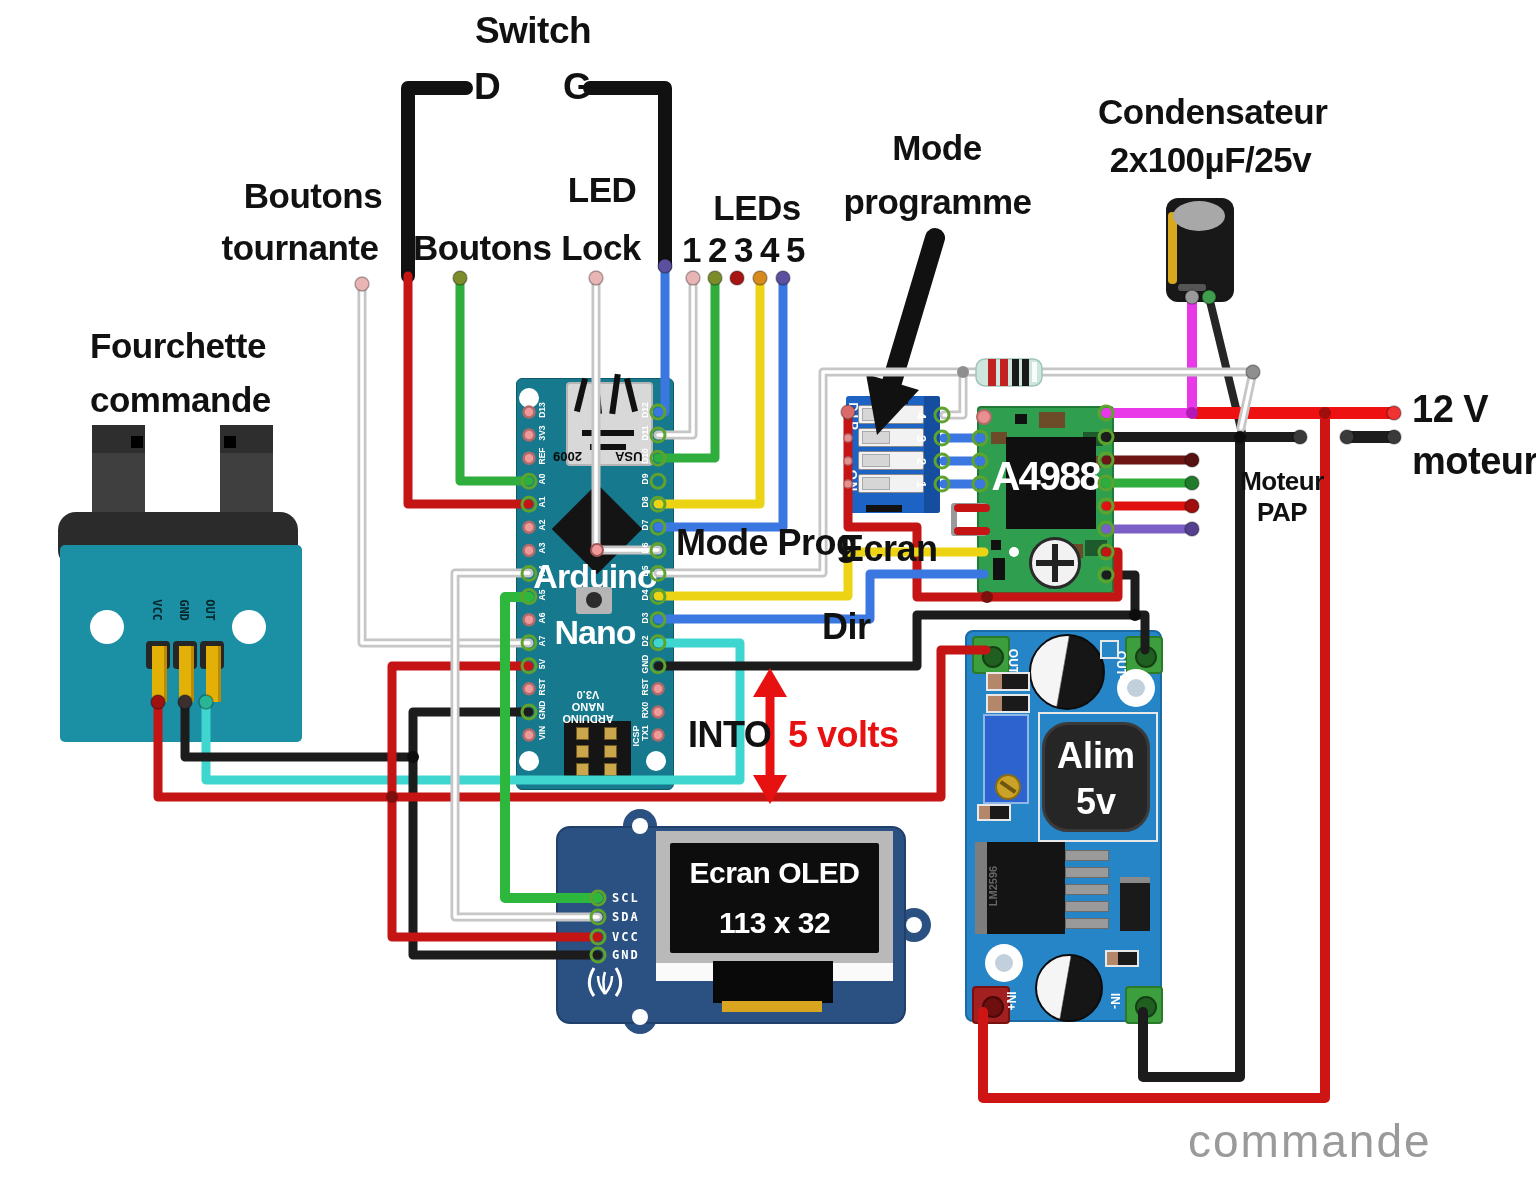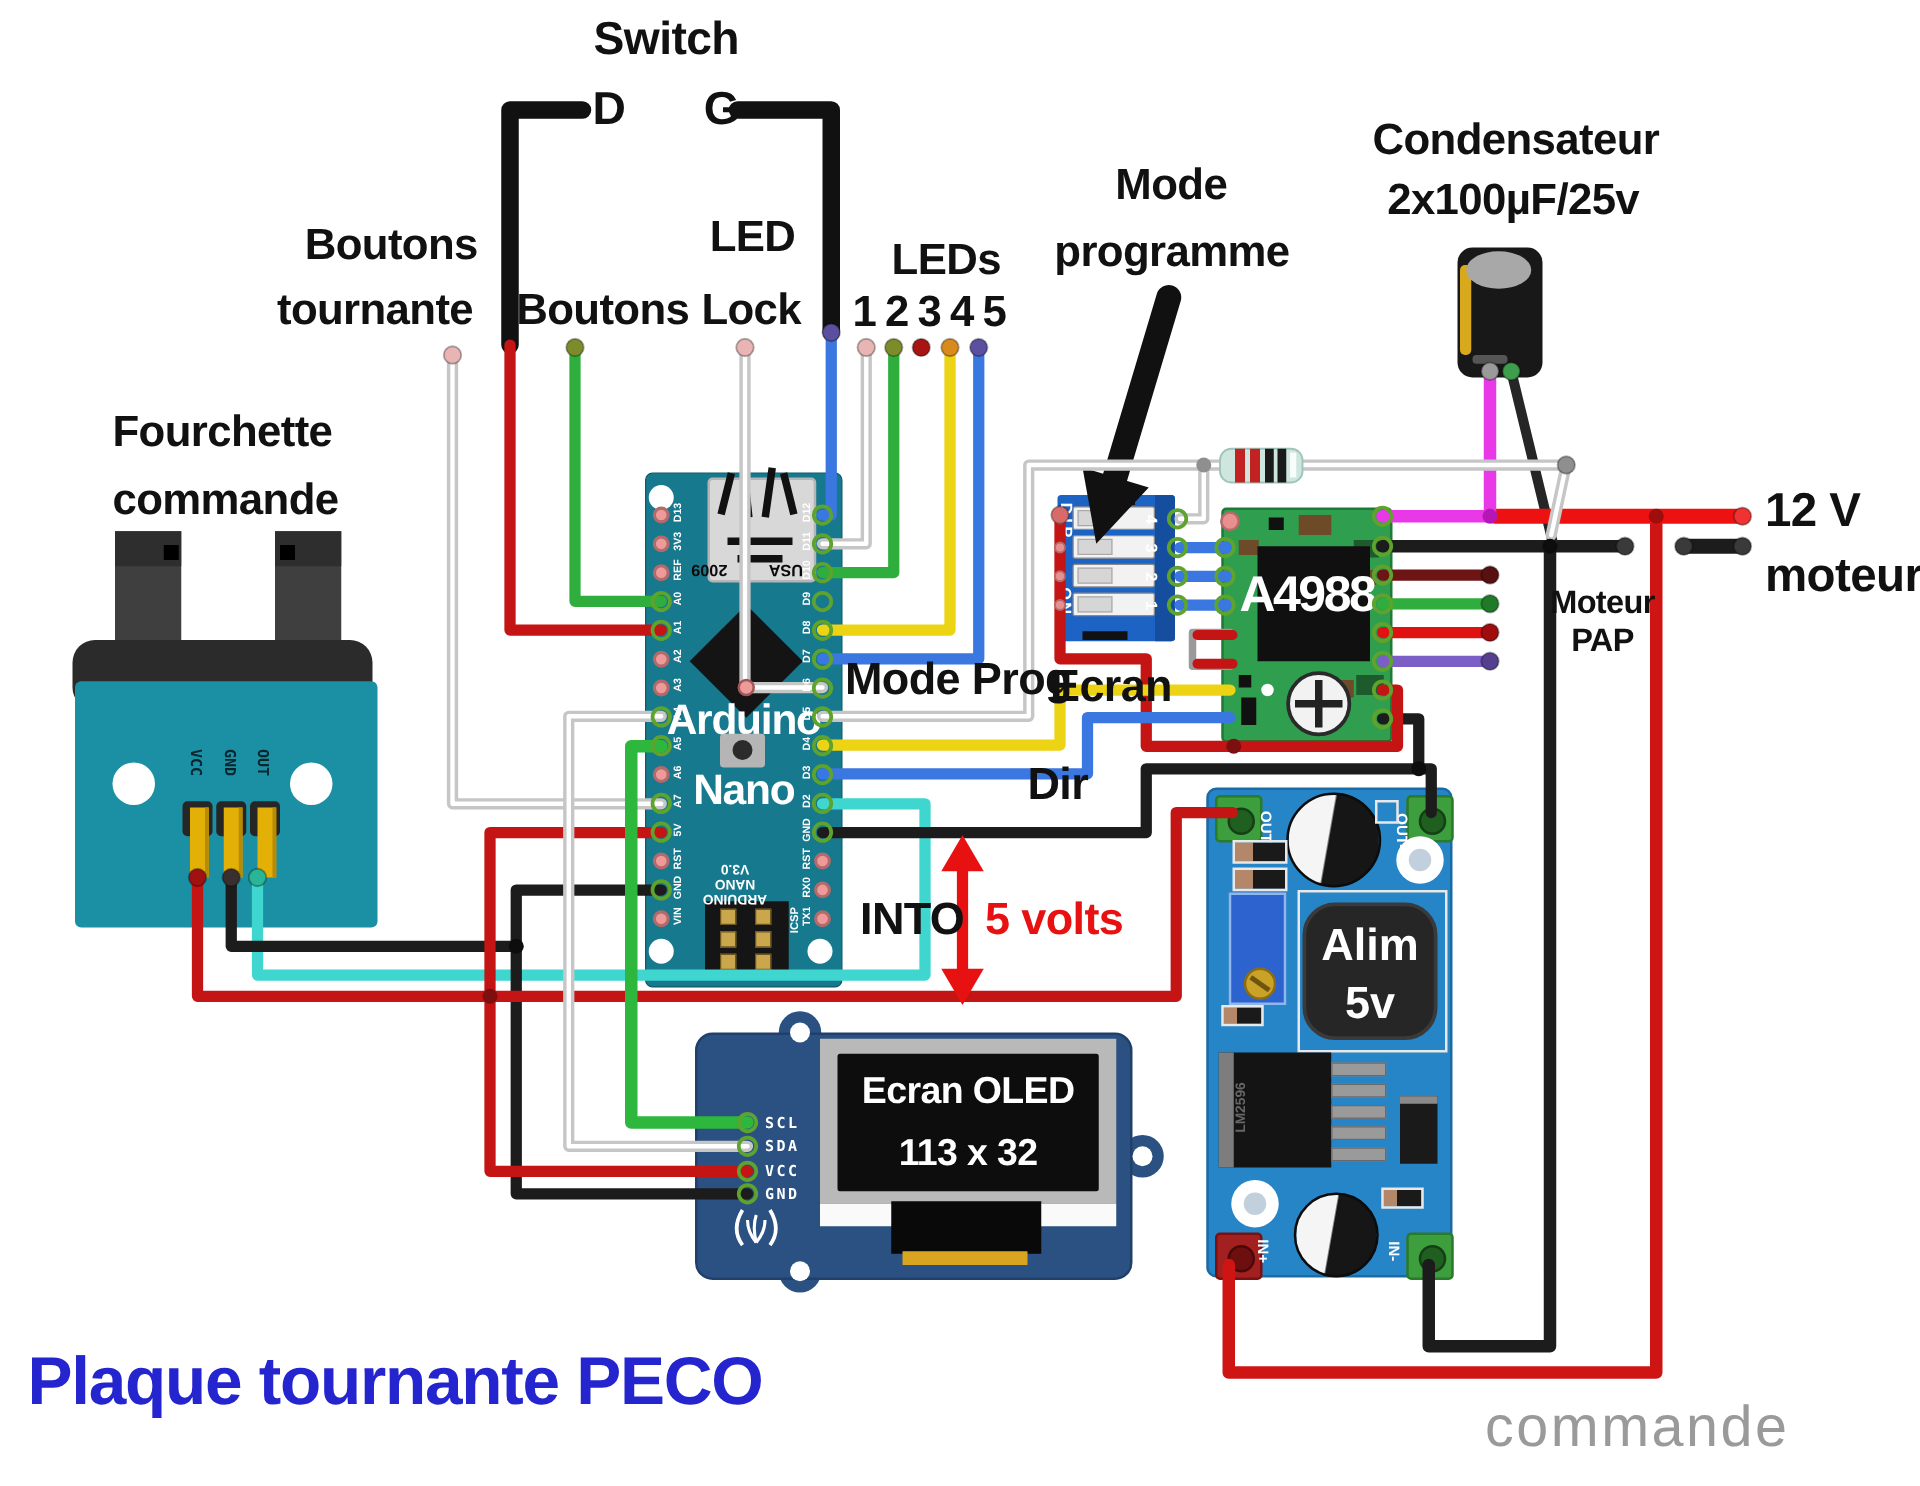--- a/index.html
+++ b/index.html
@@ -530,16 +530,15 @@
     <span class="lab ctr" style="left:1240px;top:466px;width:84px;font-size:26px;">Moteur</span>
     <span class="lab ctr" style="left:1240px;top:497px;width:84px;font-size:26px;">PAP</span>
 
     <span class="lab ctr" style="left:670px;top:856px;width:209px;font-size:30px;color:#fff;">Ecran OLED</span>
     <span class="lab ctr" style="left:670px;top:906px;width:209px;font-size:30px;color:#fff;">113 x 32</span>
     <span class="opin" style="top:891px;">SCL</span>
     <span class="opin" style="top:910px;">SDA</span>
     <span class="opin" style="top:930px;">VCC</span>
     <span class="opin" style="top:948px;">GND</span>
 
-    <span class="title" style="left:22px;top:1074px;color:#2525cf;">Plaque tournante PECO</span>
     <span class="wm" style="left:1188px;top:1114px;">commande</span>
   </div>
 </div>
 
 </body></html>

